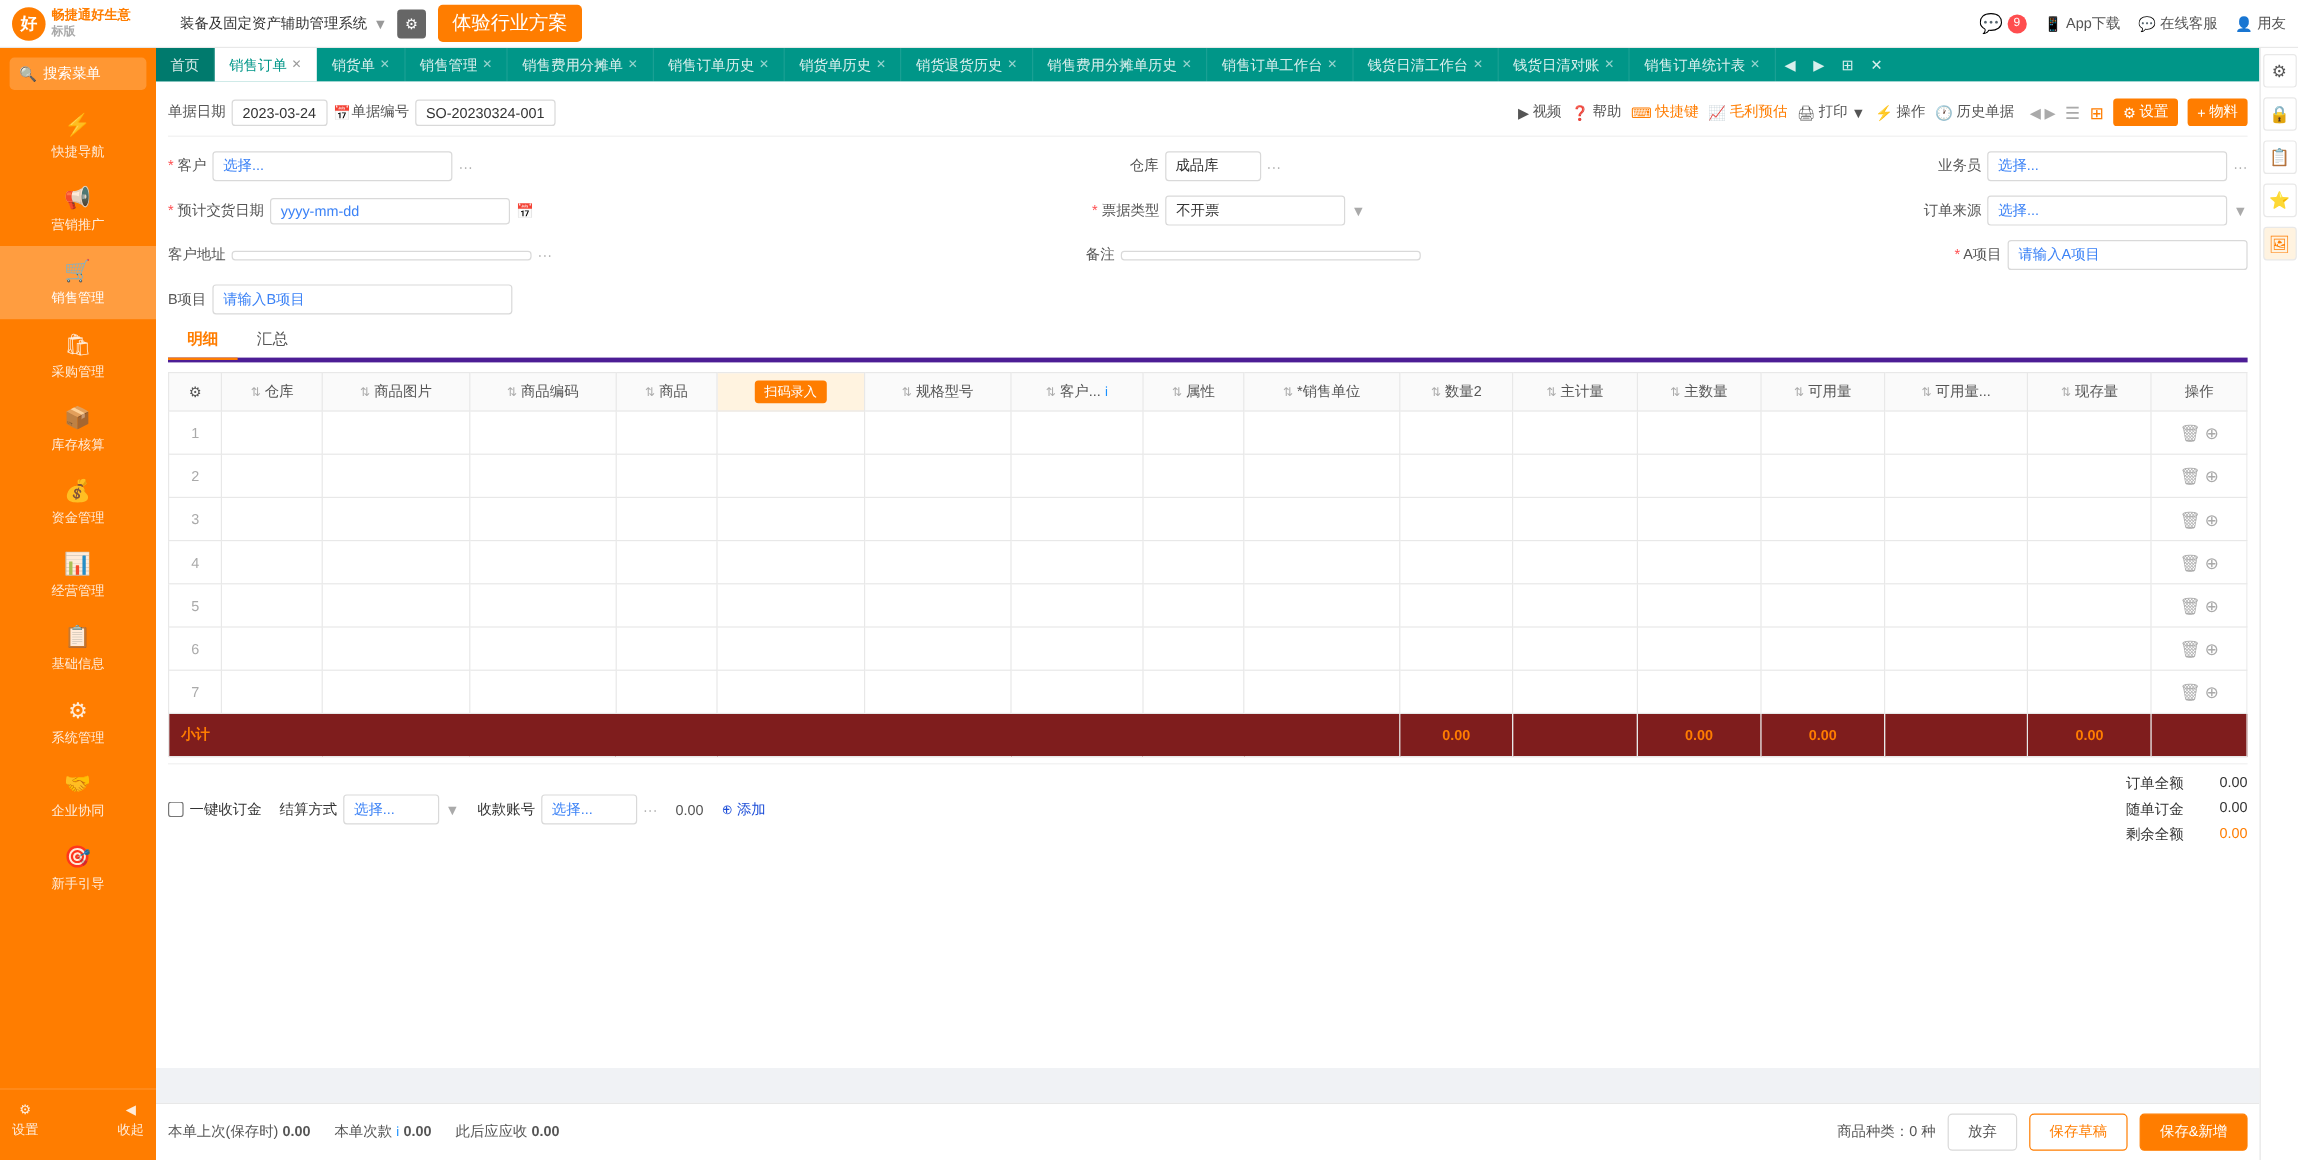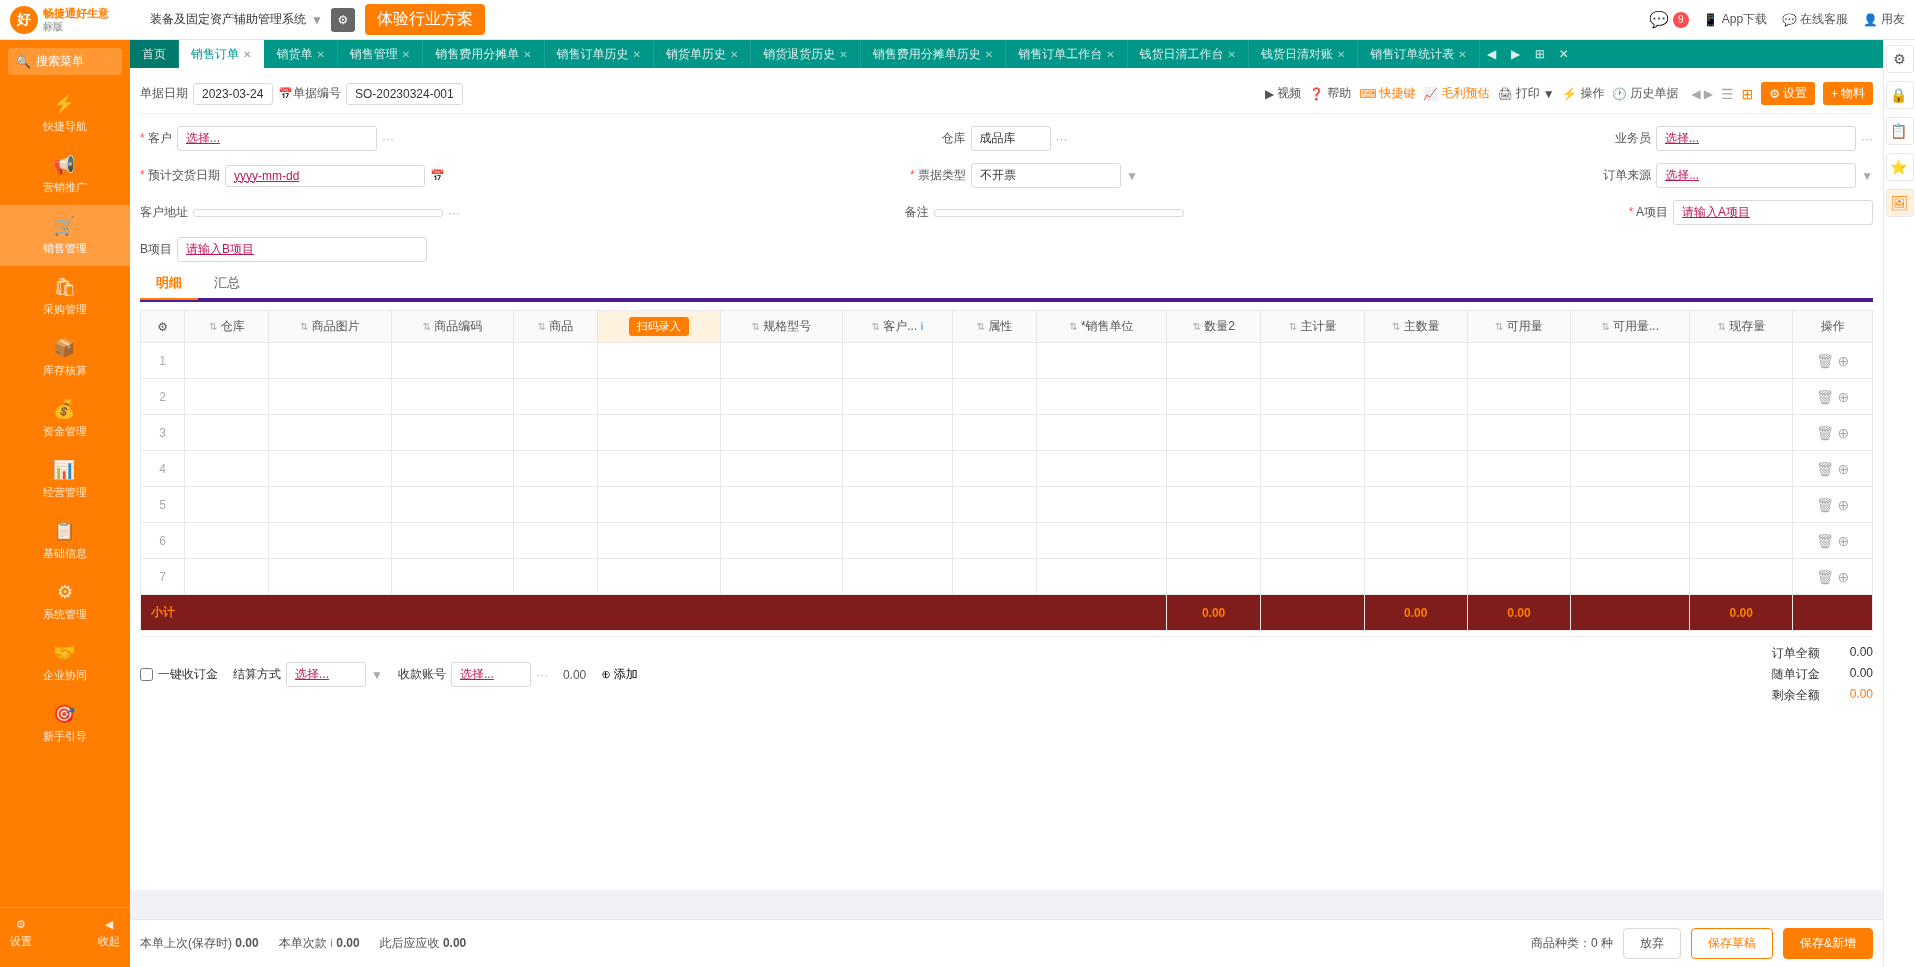--- a/index.html
+++ b/index.html
@@ -35,21 +35,21 @@
     .tab { padding: 0 12px; height: 36px; display: flex; align-items: center; color: rgba(255,255,255,0.85); cursor: pointer; white-space: nowrap; font-size: 12px; gap: 4px; border-right: 1px solid rgba(255,255,255,0.1); }
     .tab.active { background: #fff; color: #009688; }
     .tab:first-child { background: #007a6d; }
     .tab-close { font-size: 10px; color: rgba(255,255,255,0.6); }
     .tab.active .tab-close { color: #999; }
     .tab-nav-btn { width: 24px; height: 36px; display: flex; align-items: center; justify-content: center; color: rgba(255,255,255,0.85); cursor: pointer; }
     .form-field { display: flex; align-items: center; gap: 5px; }
     .form-label { color: #555; white-space: nowrap; }
     .form-label.required::before { content: '* '; color: #ff4d4f; }
     .form-input { border: 1px solid #d9d9d9; border-radius: 3px; padding: 3px 8px; font-size: 12px; color: #333; background: white; min-width: 80px; }
-    .form-input.placeholder { color: #be185d; text-decoration: underline; }
+    .form-input.placeholder { color: #3b82f6; }
     .form-row { display: flex; align-items: center; padding: 6px 0; gap: 20px; flex-wrap: wrap; }
     .form-separator { flex: 1; }
 
     
     .form-tabs { display: flex; border-bottom: 4px solid #4c1d95; margin-bottom: 8px; }
     .form-tab { padding: 6px 16px; cursor: pointer; font-size: 13px; color: #555; border-bottom: 2px solid transparent; margin-bottom: -2px; }
     .form-tab.active { color: #ff7d00; border-bottom-color: #ff7d00; font-weight: bold; }
 
     
     .data-table { width: 100%; border-collapse: collapse; font-size: 12px; }
@@ -75,21 +75,21 @@
     .table-scroll { overflow-x: auto; }
     .table-scroll::-webkit-scrollbar { height: 6px; }
     .table-scroll::-webkit-scrollbar-track { background: #f0f0f0; }
     .table-scroll::-webkit-scrollbar-thumb { background: #ccc; border-radius: 3px; }
 
     .row-num { color: #aaa; }
     .delete-btn { cursor: pointer; color: #aaa; font-size: 14px; }
     .copy-btn { cursor: pointer; color: #aaa; font-size: 14px; }
     .info-icon { color: #1890ff; font-size: 11px; }
     .checkbox-inline { display: flex; align-items: center; gap: 5px; cursor: pointer; }
-    .add-btn { color: #000000; cursor: pointer; font-family: Liberation Serif, serif; }
+    .add-btn { color: #1d4ed8; cursor: pointer; }
     .dots-btn { color: #aaa; cursor: pointer; }
 
     .header-actions { display: flex; align-items: center; gap: 8px; margin-left: auto; font-size: 12px; }
     .header-action { cursor: pointer; display: flex; align-items: center; gap: 3px; color: #555; }
     .header-action.orange { color: #ff7d00; }
 
     .page-header { display: flex; align-items: center; padding: 4px 0 8px; border-bottom: 1px solid #f0f0f0; margin-bottom: 6px; }
   </style>
 </head>
 <body>

